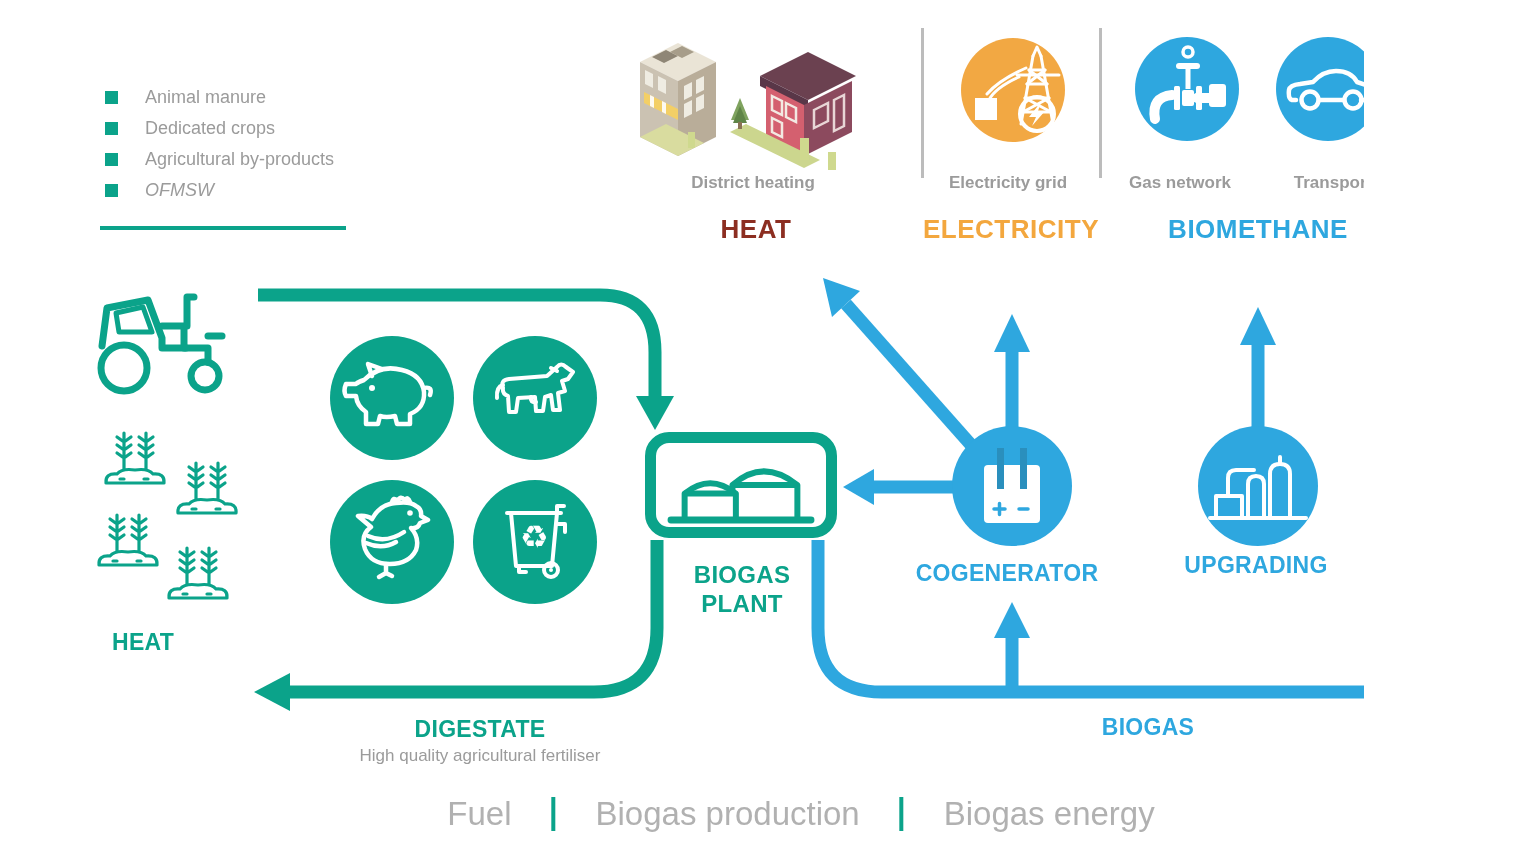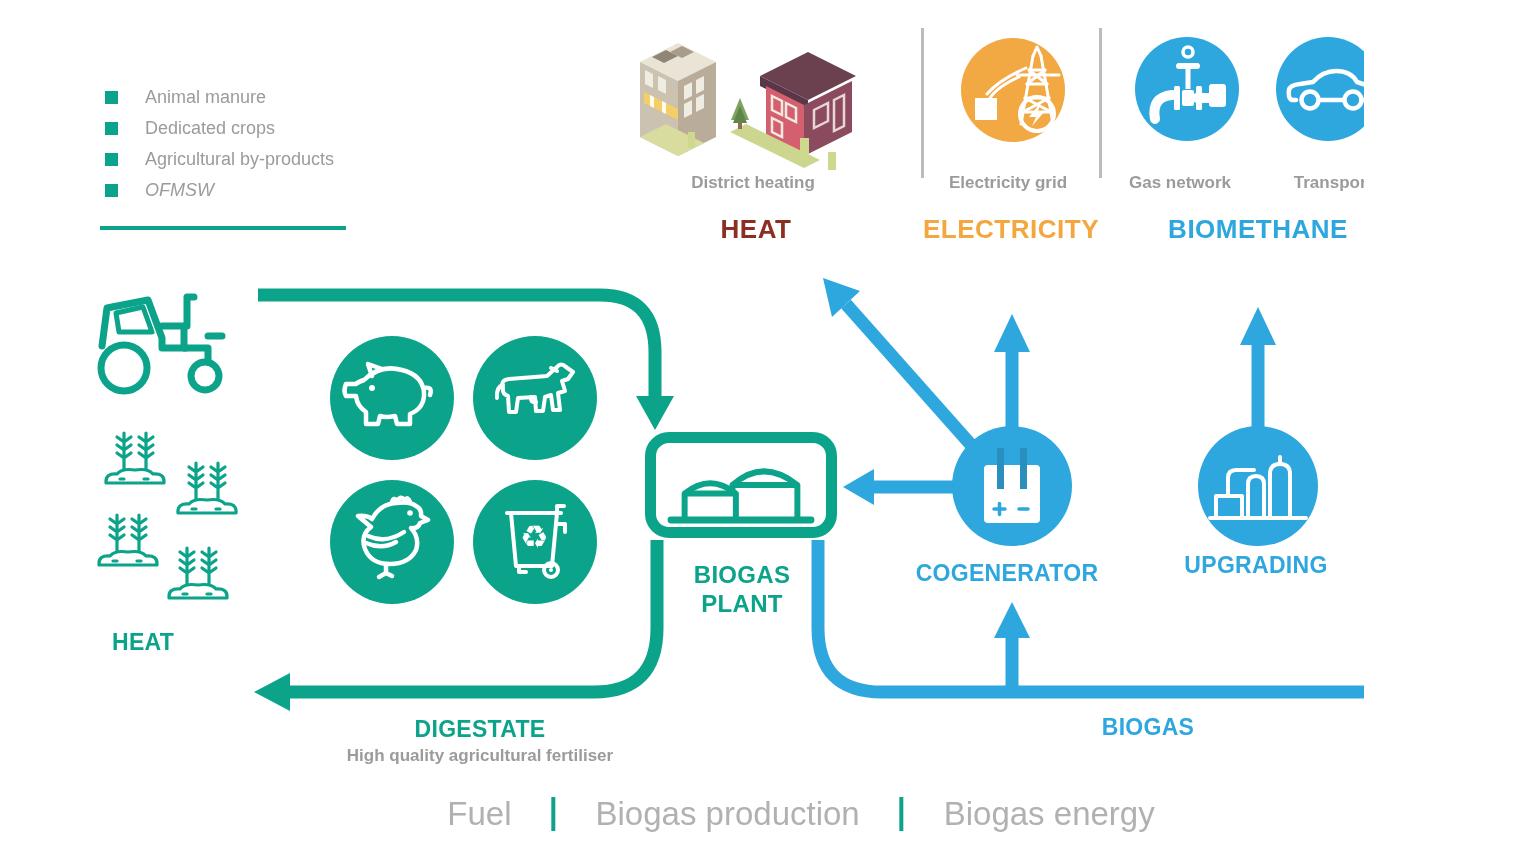--- a/index.html
+++ b/index.html
@@ -28,21 +28,21 @@
   
   .circle-proc{position:absolute;width:120px;height:120px;border-radius:50%;background:#2ea7df;display:flex;align-items:center;justify-content:center;}
   .node-label{position:absolute;transform:translateX(-50%);font-size:23px;font-weight:800;white-space:nowrap;letter-spacing:.3px;}
   .n-teal{color:#0ba38a;}
   .n-blue{color:#2ea7df;}
   
   #plant-box{position:absolute;left:645px;top:432px;width:192px;height:106px;border:11px solid #0ba38a;
              border-radius:24px;background:#fff;box-sizing:border-box;display:flex;align-items:center;justify-content:center;}
   #plant-label{position:absolute;left:742px;top:560px;transform:translateX(-50%);text-align:center;
                font-size:24px;font-weight:800;color:#0ba38a;line-height:29px;letter-spacing:.3px;}
-  .flow-sub{position:absolute;transform:translateX(-50%);font-size:17px;font-weight:700;color:#9b9b9b;white-space:nowrap;}
+  .flow-sub{position:absolute;transform:translateX(-50%);font-size:17px;font-weight:400;color:#9b9b9b;white-space:nowrap;}
   
   #legend{position:absolute;left:801px;top:795px;transform:translateX(-50%);display:flex;align-items:center;gap:40px;}
   .legend-item{font-size:33px;color:#b1b1b1;white-space:nowrap;}
   .legend-sep{width:4px;height:34px;background:#0ba38a;}
 </style>
 </head>
 <body>
 
 <div id="canvas">
 

